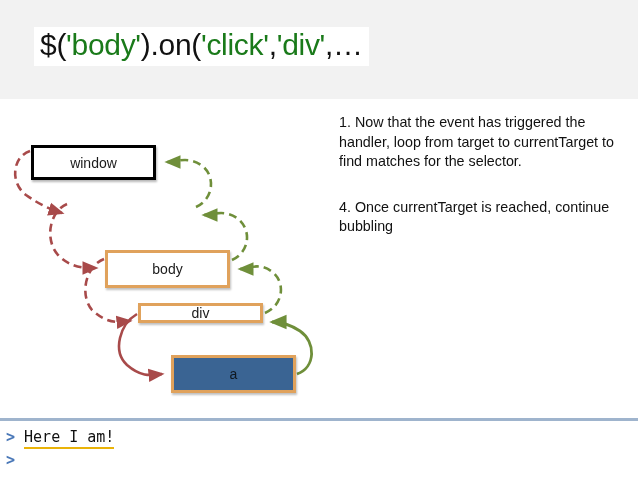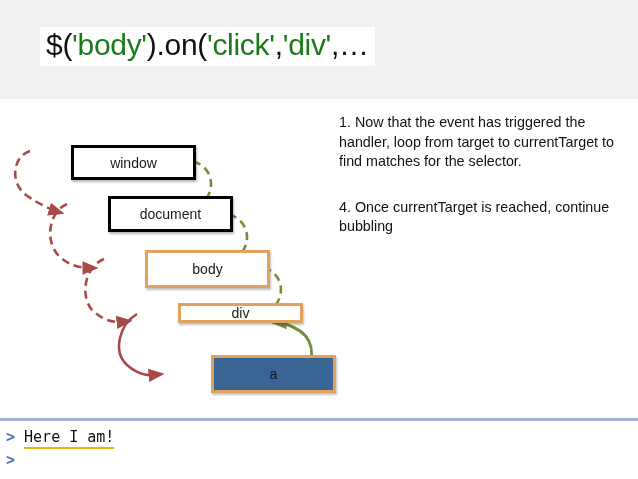--- a/index.html
+++ b/index.html
@@ -10,21 +10,21 @@
     overflow:hidden;
     position:relative;
   }
 
   
   #header{
     position:absolute;left:0;top:0;width:638px;height:99px;
     background:#f2f2f2;
   }
   #title-highlight{
-    position:absolute;left:40px;top:27px;
+    position:absolute;left:34px;top:27px;
     background:#ffffff;
     padding:1px 6px 4px 6px;
     white-space:nowrap;
     font-size:30px;
     line-height:34px;
     color:#111111;
     letter-spacing:-0.3px;
   }
   .str{color:#1a7a1a;}
 
@@ -43,21 +43,20 @@
     pointer-events:none;
   }
   .node{
     position:absolute;
     box-sizing:border-box;
     display:flex;align-items:center;justify-content:center;
     font-size:14px;
     color:#1a1a1a;
     background:#ffffff;
     z-index:3;
-    margin-left:40px;
   }
   .node.black{
     border:3px solid #000000;
     box-shadow:1px 2px 2px rgba(0,0,0,0.28);
   }
   .node.orange{
     border:3px solid #e0a25c;
     box-shadow:1px 2px 2px rgba(0,0,0,0.25);
   }
   .node.target{
@@ -136,23 +135,20 @@
 
       <path d="M297,275 C316,268 316,243 300,232 C288,224 280,223 272,223" fill="none" stroke="#6f8f3a" stroke-width="2.8" marker-end="url(#ar-green)"></path>
       <path d="M265,214 C284,206 286,182 271,172 C258,163 248,170 240,170" fill="none" stroke="#6f8f3a" stroke-width="2.6" stroke-dasharray="8,5" marker-end="url(#ar-green)"></path>
       <path d="M232,161 C250,153 252,130 237,119 C224,110 212,116 204,116" fill="none" stroke="#6f8f3a" stroke-width="2.6" stroke-dasharray="8,5" marker-end="url(#ar-green)"></path>
       <path d="M196,108 C214,100 216,76 201,66 C188,57 176,63 167,63" fill="none" stroke="#6f8f3a" stroke-width="2.6" stroke-dasharray="8,5" marker-end="url(#ar-green)"></path>
     </svg>
 
     <div class="node black" id="node-window">
       <span>window</span>
     </div>
-    <div class="node black" id="node-document">
-      <span>document</span>
-    </div>
     <div class="node orange" id="node-body">
       <span>body</span>
     </div>
     <div class="node orange" id="node-div">
       <span>div</span>
     </div>
     <div class="node target" id="node-a">
       <span>a</span>
     </div>
   </div>

